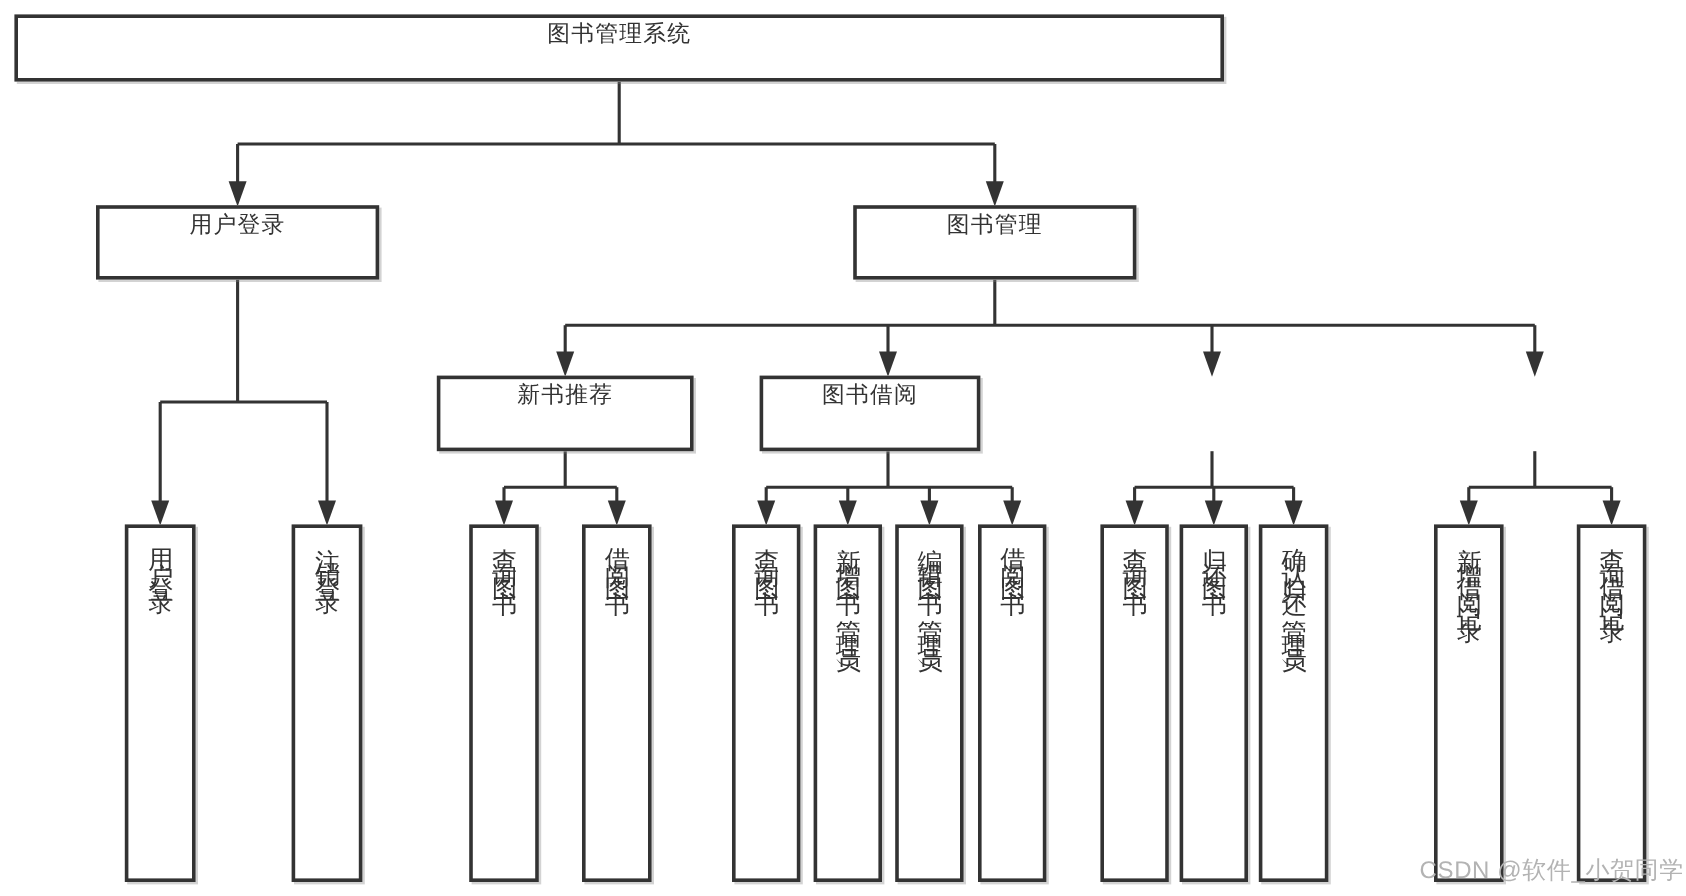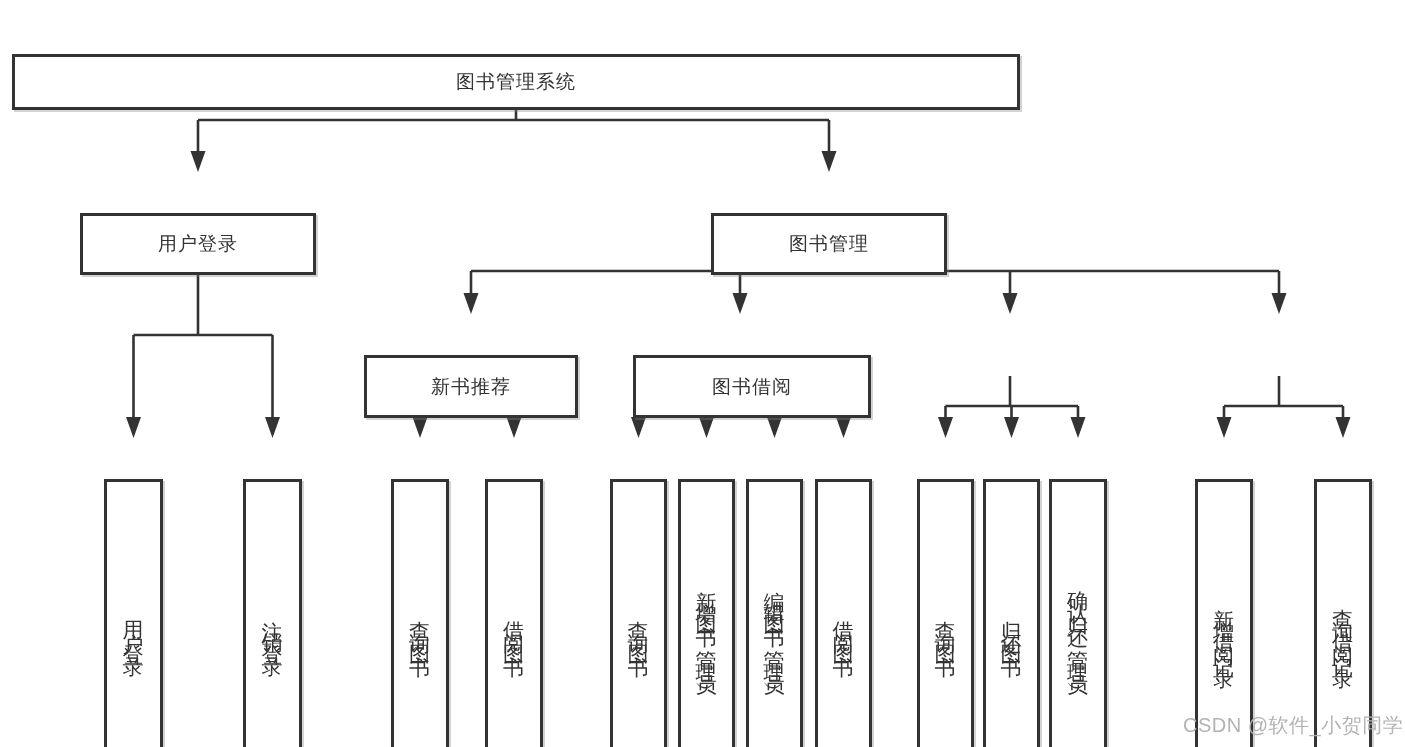--- a/index.html
+++ b/index.html
@@ -10,25 +10,24 @@
     font-family:"Liberation Sans", sans-serif;
     overflow:hidden;
   }
   #connectors{position:absolute;left:0;top:0;z-index:1;}
   .node{
     position:absolute;
     box-sizing:border-box;
     background:#ffffff;
     border:3px solid #333333;
     display:flex;
-    align-items:center;
+    align-items:flex-start;
     justify-content:center;
     z-index:2;
     box-shadow:2px 2px 0 rgba(130,130,130,0.35);
-    margin-top:42px;
   }
   .node.horizontal .node-label{
     font-size:19px;
     color:#333333;
     letter-spacing:1px;
     white-space:nowrap;
   }
   .node.vertical .node-label{
     writing-mode:vertical-rl; 
     font-size:21px;
@@ -112,21 +111,21 @@
     </div>
     <div class="node horizontal" style="left: 80px; top: 171px; width: 236px; height: 62px; border-color: rgb(51, 51, 51); background: rgb(255, 255, 255);">
       <span class="node-label" style="color: rgb(51, 51, 51);">用户登录</span>
     </div>
     <div class="node horizontal" style="left: 364px; top: 313px; width: 214px; height: 63px; border-color: rgb(51, 51, 51); background: rgb(255, 255, 255);">
       <span class="node-label" style="color: rgb(51, 51, 51);">新书推荐</span>
     </div>
     <div class="node horizontal" style="left: 711px; top: 171px; width: 236px; height: 62px; border-color: rgb(51, 51, 51); background: rgb(255, 255, 255);">
       <span class="node-label" style="color: rgb(51, 51, 51);">图书管理</span>
     </div>
-    <div class="node horizontal" style="left: 633px; top: 313px; width: 238px; height: 63px; border-color: rgb(51, 51, 51); background: rgb(255, 255, 255);">
+    <div class="node horizontal" style="left: 633px; top: 313px; width: 184px; height: 63px; border-color: rgb(51, 51, 51); background: rgb(255, 255, 255);">
       <span class="node-label" style="color: rgb(51, 51, 51);">图书借阅</span>
     </div>
     <div class="node vertical" style="left: 104px; top: 437px; width: 59px; height: 298px; border-color: rgb(51, 51, 51); background: rgb(255, 255, 255);">
       <span class="node-label" style="color: rgb(51, 51, 51);">用户登录</span>
     </div>
     <div class="node vertical" style="left: 243px; top: 437px; width: 59px; height: 298px; border-color: rgb(51, 51, 51); background: rgb(255, 255, 255);">
       <span class="node-label" style="color: rgb(51, 51, 51);">注销登录</span>
     </div>
     <div class="node vertical" style="left: 391px; top: 437px; width: 58px; height: 298px; border-color: rgb(51, 51, 51); background: rgb(255, 255, 255);">
       <span class="node-label" style="color: rgb(51, 51, 51);">查询图书</span>

